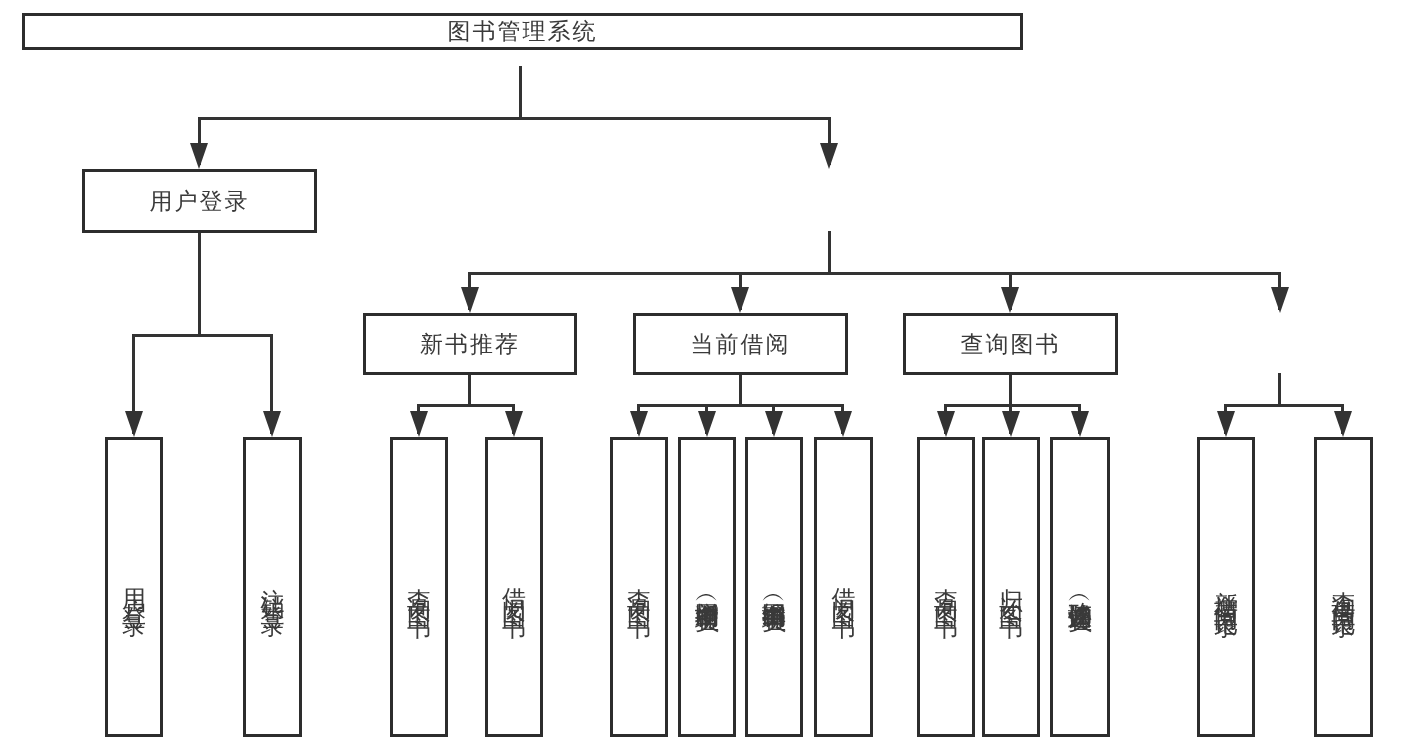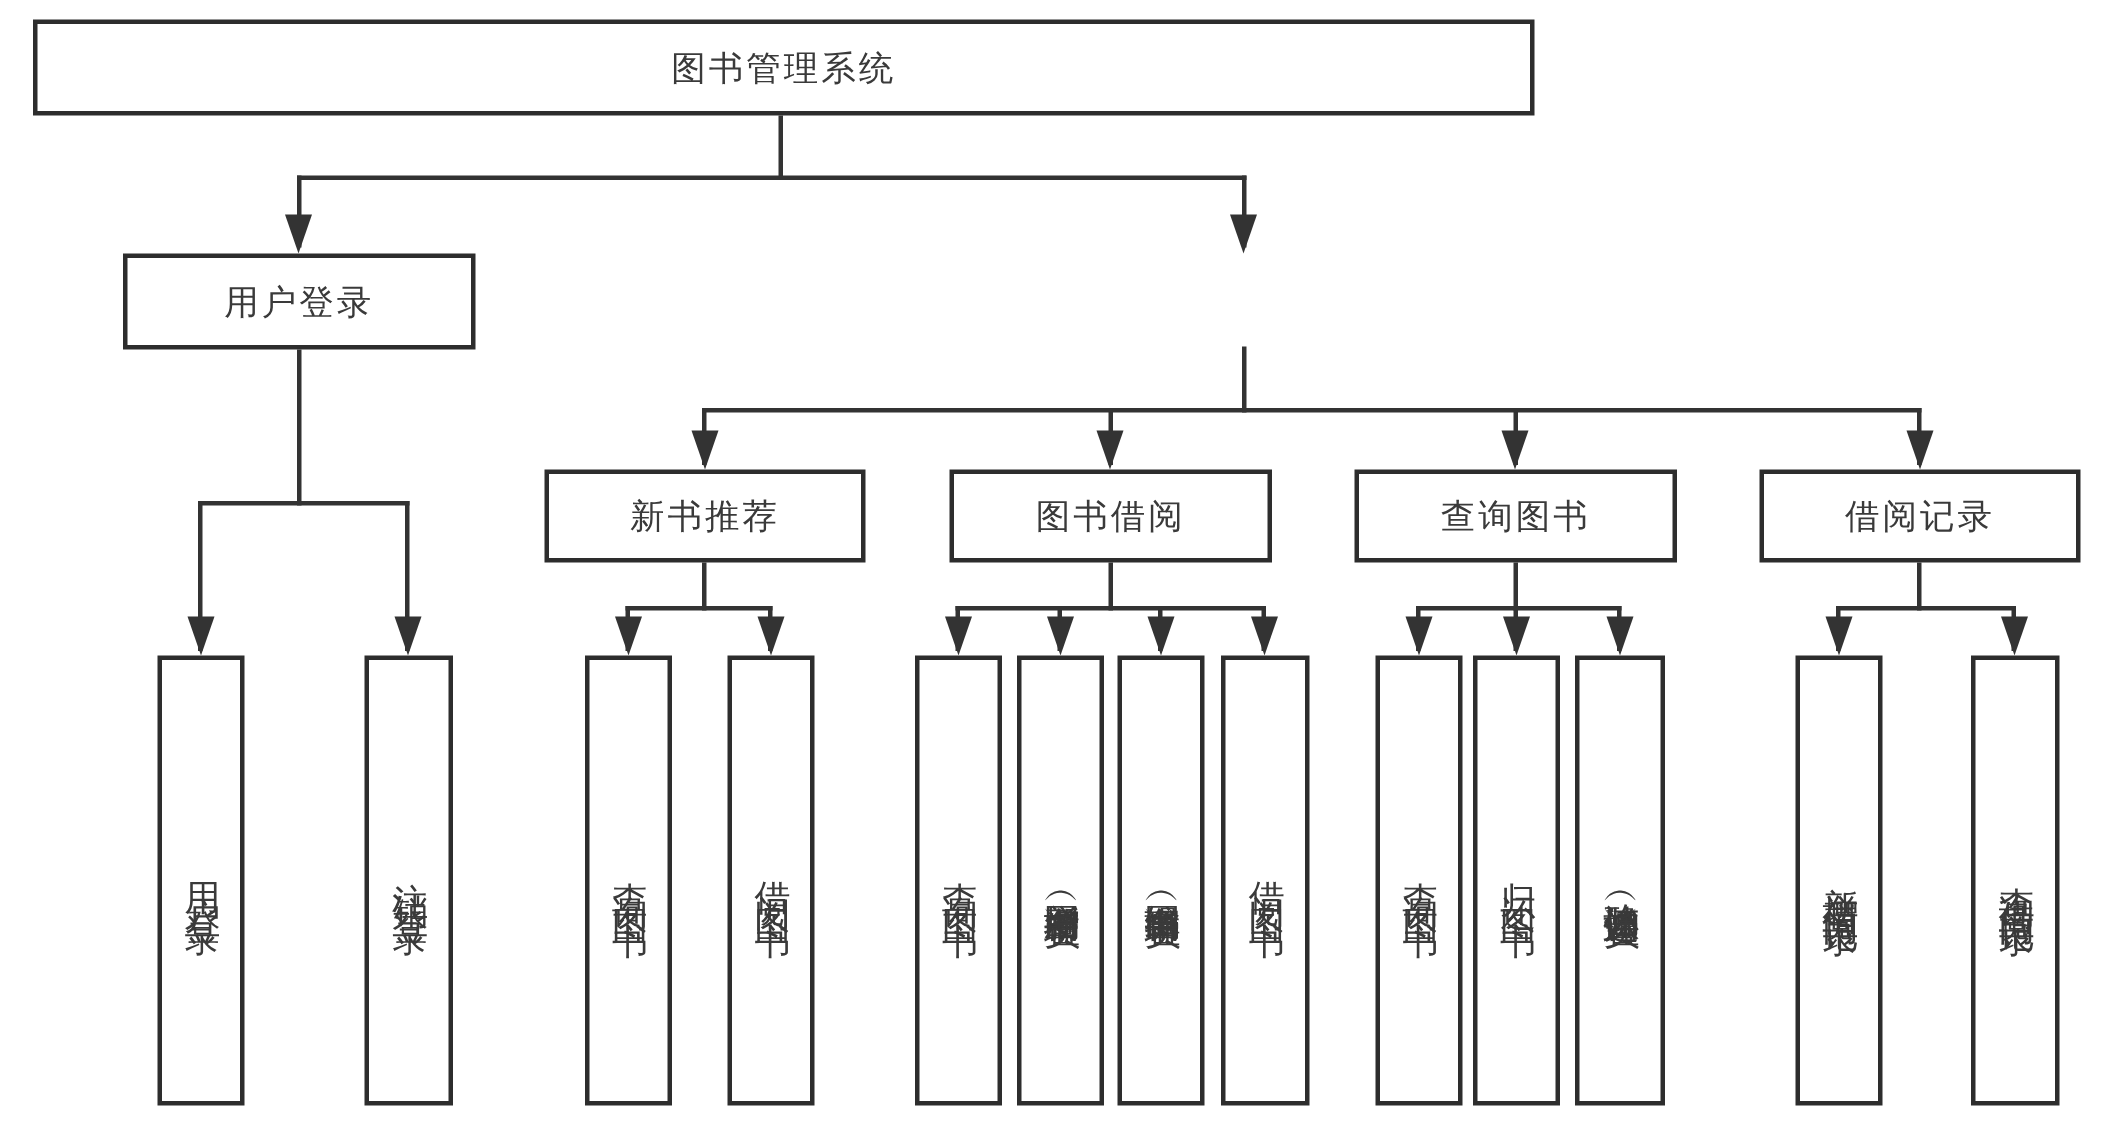--- a/index.html
+++ b/index.html
@@ -84,28 +84,27 @@
   <div class="ar" style="left:630px;top:411px"></div>
   <div class="ar" style="left:698px;top:411px"></div>
   <div class="ar" style="left:765px;top:411px"></div>
   <div class="ar" style="left:834px;top:411px"></div>
   <div class="ar" style="left:937px;top:411px"></div>
   <div class="ar" style="left:1002px;top:411px"></div>
   <div class="ar" style="left:1071px;top:411px"></div>
   <div class="ar" style="left:1217px;top:411px"></div>
   <div class="ar" style="left:1334px;top:411px"></div>
 
-  <div class="box" style="left:22px;top:13px;width:1001px;height:64px">图书管理系统</div>
+  <div class="box" style="left:22px;top:13px;width:1001px;height:37px">图书管理系统</div>
 
   <div class="box" style="left:82px;top:169px;width:235px;height:64px">用户登录</div>
 
   <div class="box" style="left:363px;top:313px;width:214px;height:62px">新书推荐</div>
-  <div class="box" style="left:633px;top:313px;width:215px;height:62px">图书借阅</div>
+  <div class="box" style="left:633px;top:313px;width:215px;height:62px">当前借阅</div>
   <div class="box" style="left:903px;top:313px;width:215px;height:62px">查询图书</div>
-  <div class="box" style="left:1173px;top:313px;width:214px;height:62px">借阅记录</div>
 
   <div class="vbox" style="left:105px;top:437px">用户登录</div>
   <div class="vbox" style="left:243px;top:437px;width:59px">注销登录</div>
 
   <div class="vbox" style="left:390px;top:437px">查询图书</div>
   <div class="vbox" style="left:485px;top:437px">借阅图书</div>
 
   <div class="vbox" style="left:610px;top:437px">查询图书</div>
   <div class="vbox tight" style="left:678px;top:437px">新增图书（管理员）</div>
   <div class="vbox tight" style="left:745px;top:437px">编辑图书（管理员）</div>

